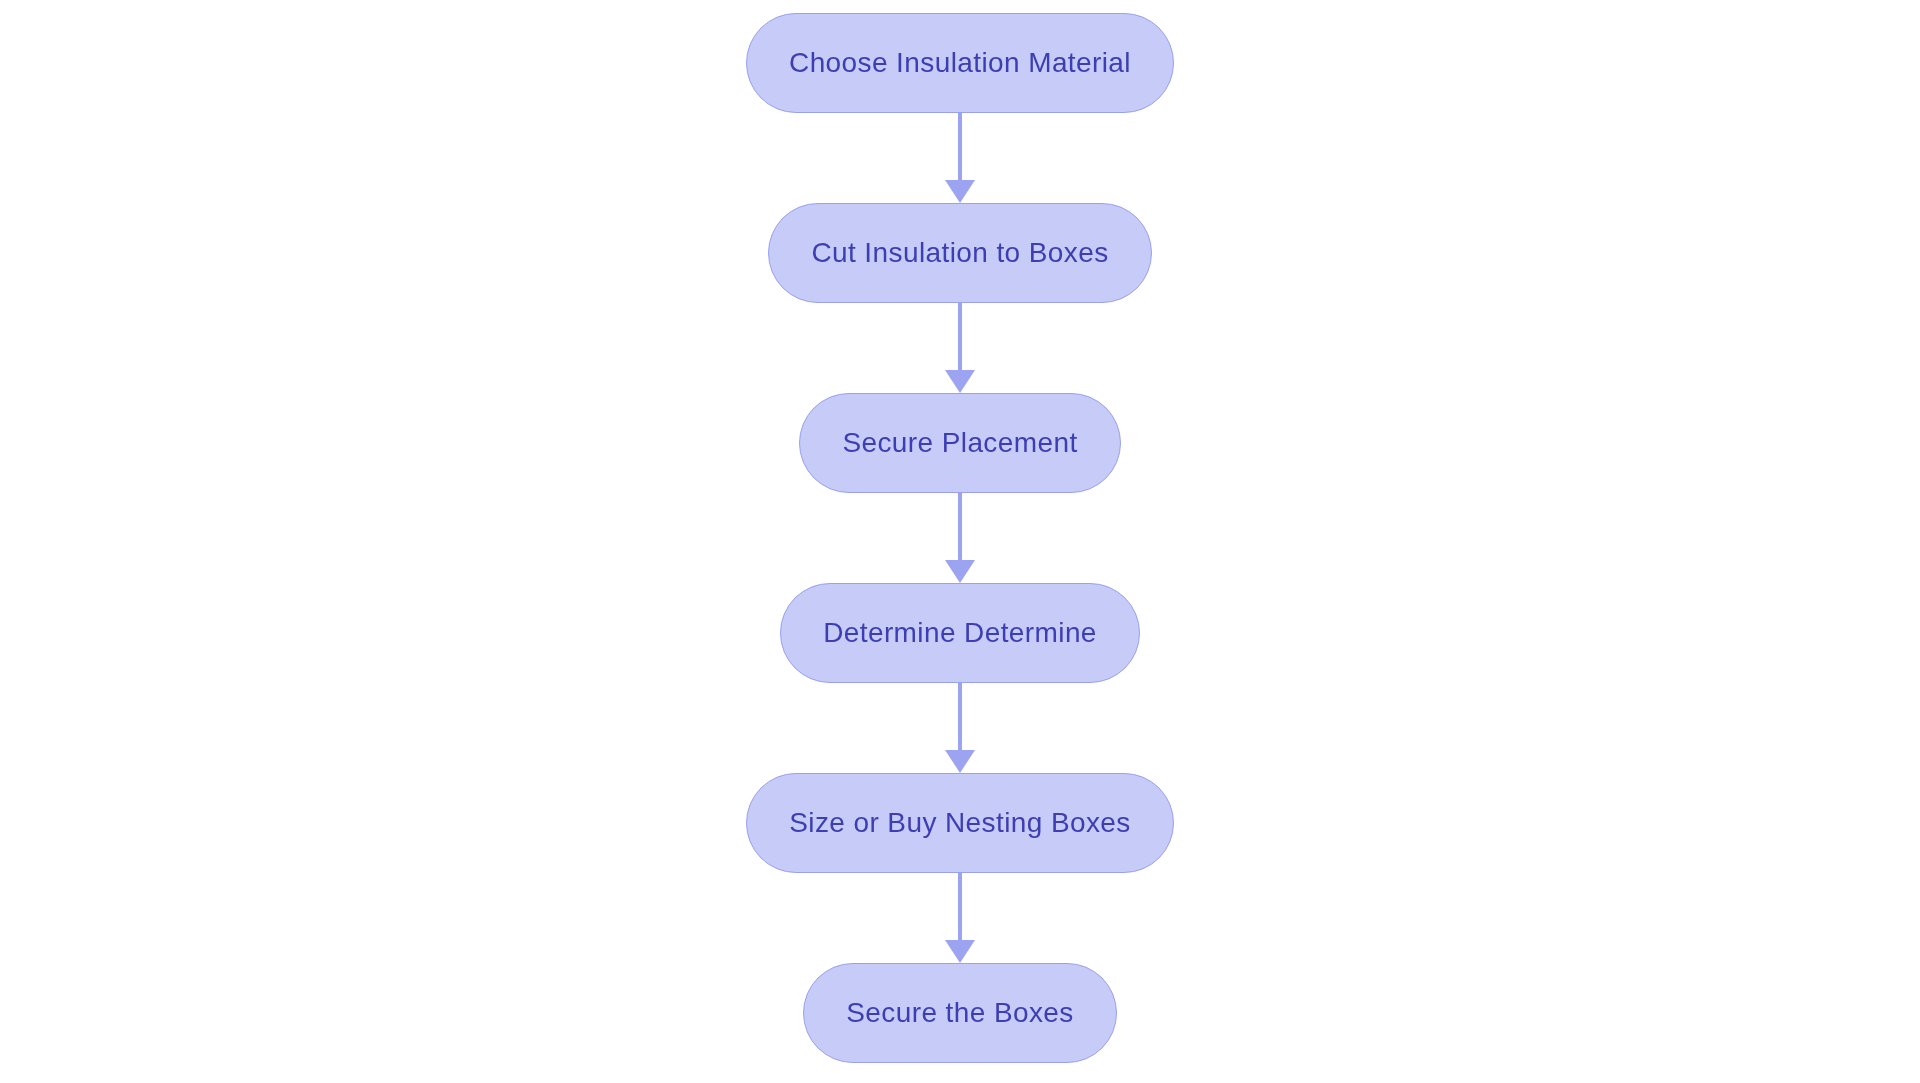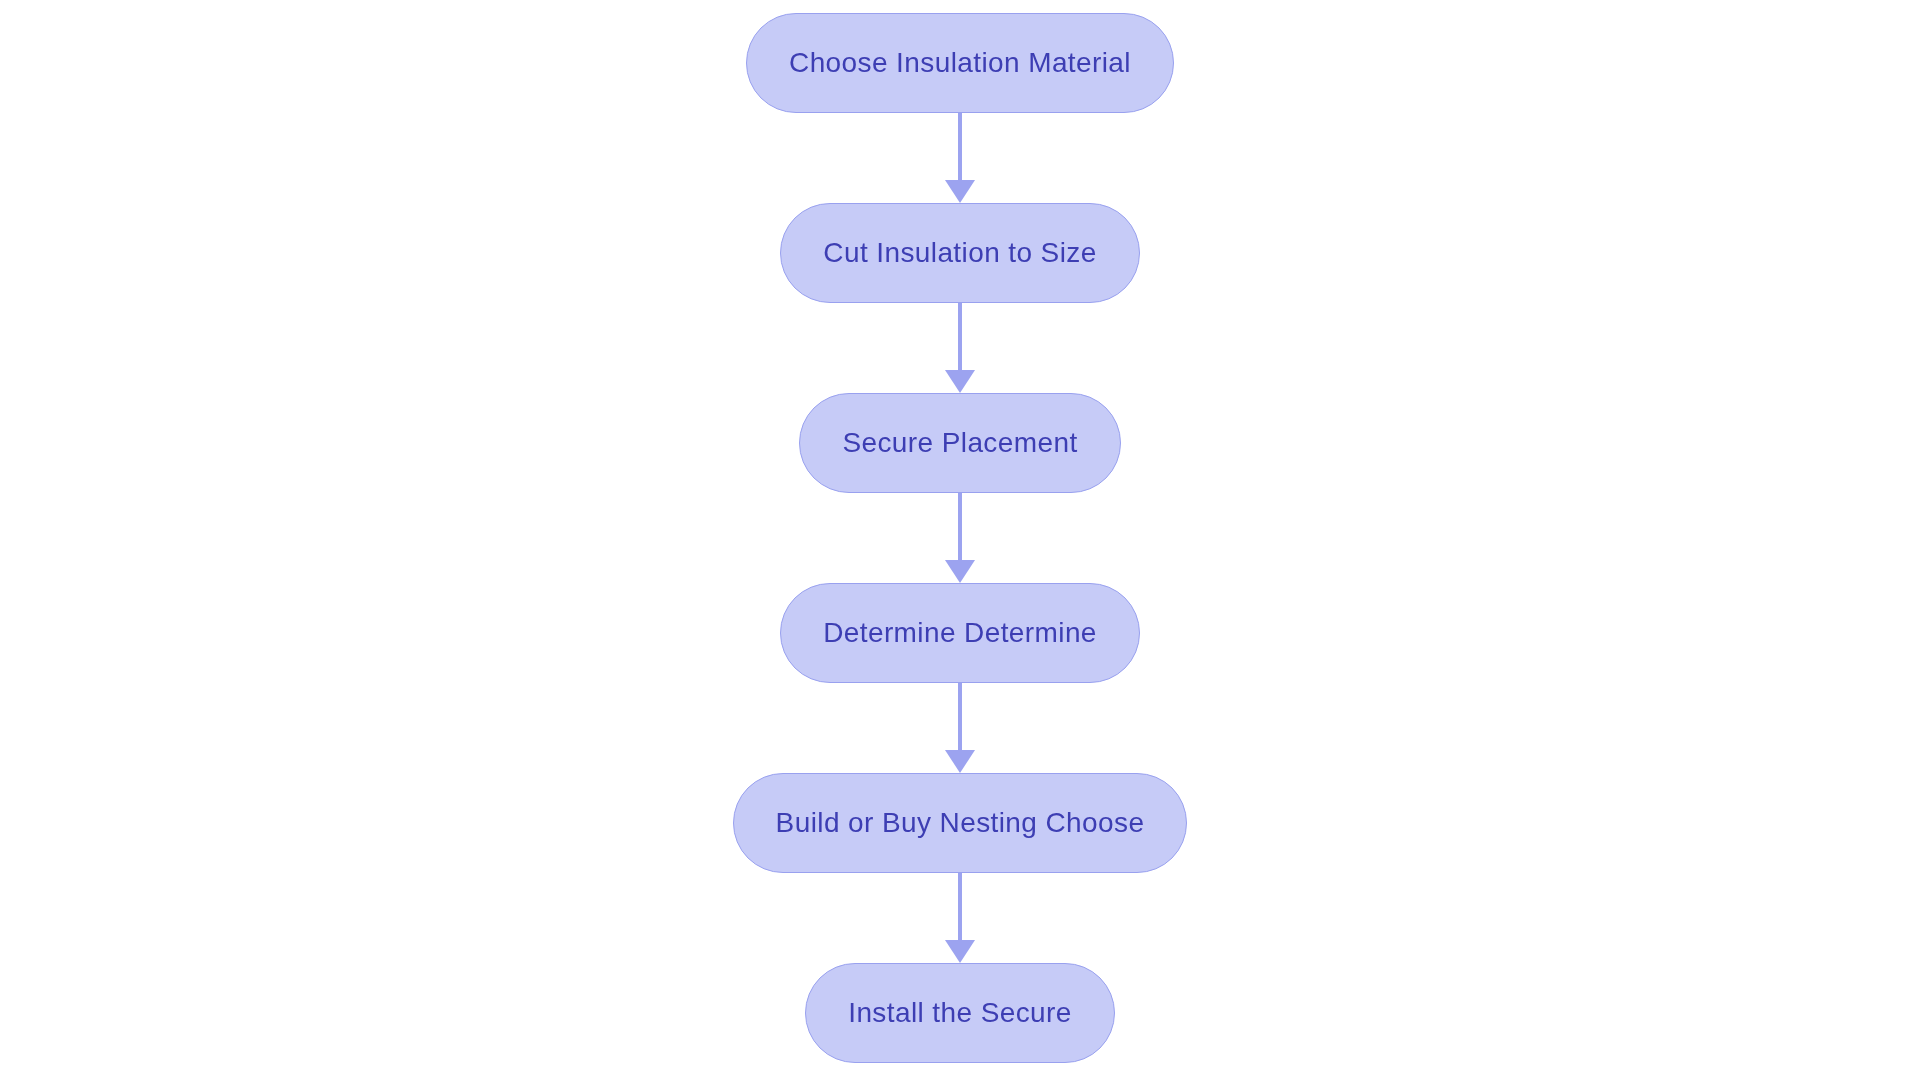--- a/index.html
+++ b/index.html
@@ -75,21 +75,21 @@
     <div class="node">
       <span>Choose Insulation Material</span>
     </div>
 
     <div class="arrow">
       <div class="stem"></div>
       <div class="head"></div>
     </div>
 
     <div class="node">
-      <span>Cut Insulation to Size</span>
+      <span>Cut Insulation to Boxes</span>
     </div>
 
     <div class="arrow">
       <div class="stem"></div>
       <div class="head"></div>
     </div>
 
     <div class="node">
       <span>Secure Placement</span>
     </div>
@@ -102,26 +102,26 @@
     <div class="node">
       <span>Determine Determine</span>
     </div>
 
     <div class="arrow">
       <div class="stem"></div>
       <div class="head"></div>
     </div>
 
     <div class="node">
-      <span>Build or Buy Nesting Choose</span>
+      <span>Size or Buy Nesting Boxes</span>
     </div>
 
     <div class="arrow">
       <div class="stem"></div>
       <div class="head"></div>
     </div>
 
     <div class="node">
-      <span>Install the Secure</span>
+      <span>Secure the Boxes</span>
     </div>
 
   </div>
 </div>
 
 </body></html>

